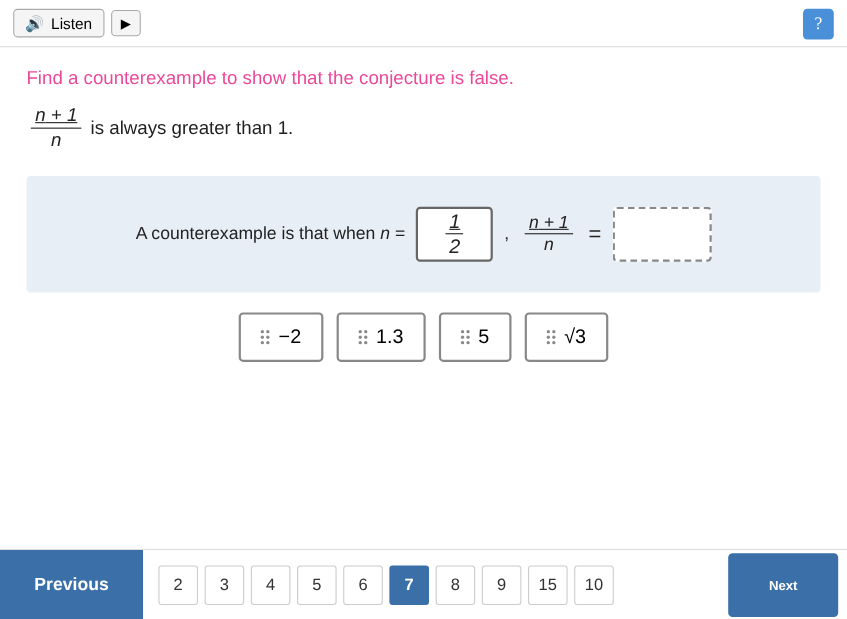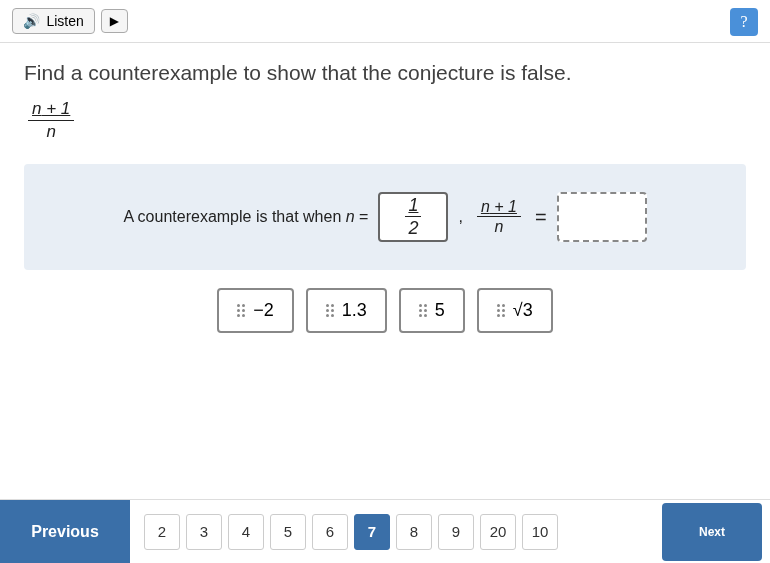--- a/index.html
+++ b/index.html
@@ -65,22 +65,22 @@
       cursor: pointer;
     }
 
     
     .main-content {
       padding: 18px 24px 10px 24px;
     }
 
     .find-text {
       font-family: Arial, sans-serif;
-      font-size: 21px;
-      color: #404040;
+      font-size: 17px;
+      color: #ec4899;
       margin-bottom: 14px;
     }
 
     .conjecture-text {
       font-family: Arial, sans-serif;
       font-size: 17px;
       color: #222;
       margin-bottom: 22px;
       display: flex;
       align-items: center;
@@ -292,20 +292,21 @@
 
 <div class="main-content">
 
   <p class="find-text">Find a counterexample to show that the conjecture is false.</p>
 
   <div class="conjecture-text">
     <span class="fraction">
       <span class="numerator math-italic"><i>n</i> + 1</span>
       <span class="denominator math-italic"><i>n</i></span>
     </span>
+    <span>is always greater than 1.</span>
   </div>
 
   <div class="answer-section">
     <div class="answer-statement">
       <span>A counterexample is that when <span class="math-italic">n</span> =</span>
 
       <div class="input-box filled">
         <span class="fraction">
           <span class="numerator" style="border-bottom:1.5px solid #222; padding:0 3px; font-size:18px;">1</span>
           <span class="denominator" style="font-size:18px;">2</span>
@@ -379,18 +380,18 @@
 
   <div class="page-numbers">
     <div class="page-num">2</div>
     <div class="page-num">3</div>
     <div class="page-num">4</div>
     <div class="page-num">5</div>
     <div class="page-num">6</div>
     <div class="page-num active">7</div>
     <div class="page-num">8</div>
     <div class="page-num">9</div>
-    <div class="page-num">20</div>
+    <div class="page-num">15</div>
     <div class="page-num">10</div>
   </div>
 
   <button class="next-btn">Next</button>
 </div>
 
 </body></html>

